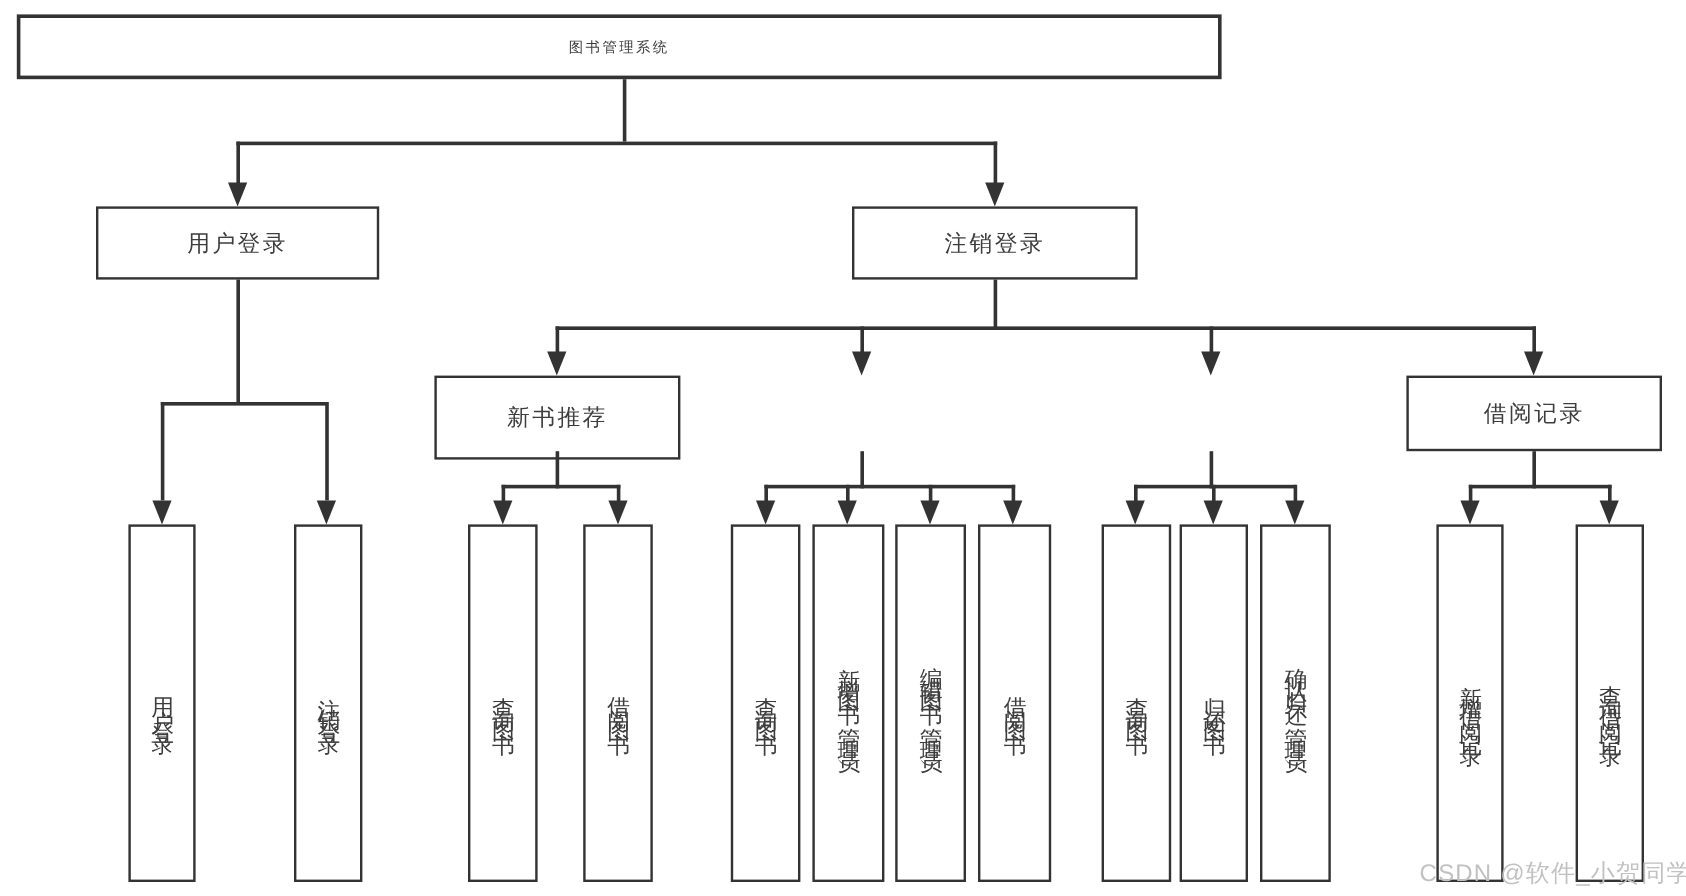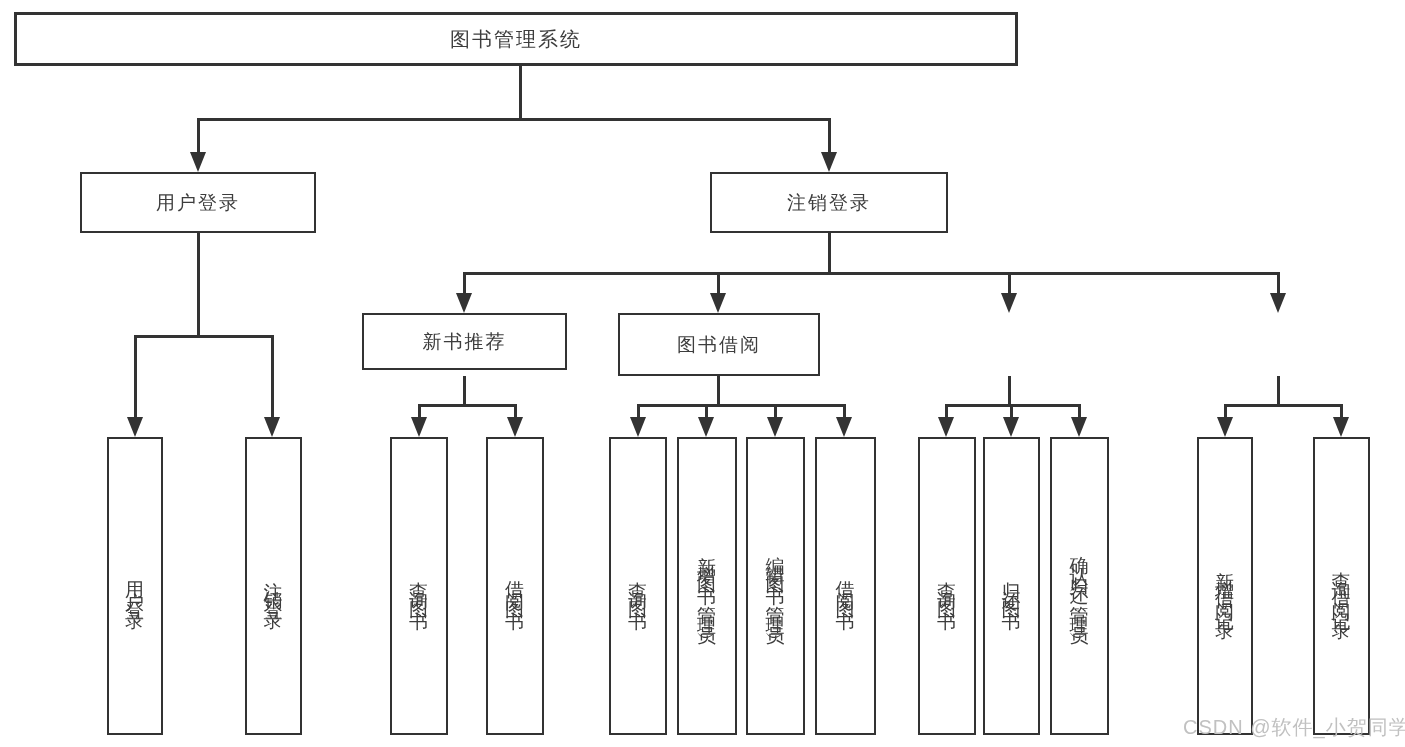--- a/index.html
+++ b/index.html
@@ -6,21 +6,21 @@
   body{
     width:1405px;height:747px;background:#ffffff;position:relative;
     font-family:"Liberation Sans","DejaVu Sans",sans-serif;overflow:hidden;
   }
   .stage{position:absolute;inset:0;}
   .box{
     position:absolute;box-sizing:border-box;border:2px solid #333333;background:#ffffff;
     display:flex;align-items:center;justify-content:center;color:#3d3d3d;
   }
   .h{font-size:19px;letter-spacing:2px;}
-  .root-box{font-size:20px;letter-spacing:2px;border-width:3px;font-family:Liberation Serif, serif;}
+  .root-box{font-size:12px;letter-spacing:2px;border-width:3px;font-family:Liberation Serif, serif;}
   .v{
     writing-mode:vertical-rl;text-orientation:mixed;
     font-size:19px;letter-spacing:10px;line-height:1;
   }
   .vline{position:absolute;width:3px;background:#333333;}
   .hline{position:absolute;height:3px;background:#333333;}
   .arrow{
     position:absolute;width:0;height:0;
     border-left:8px solid transparent;border-right:8px solid transparent;
     border-top:20px solid #333333;
@@ -58,22 +58,22 @@
   <div class="hline" style="left:463px;top:272px;width:817px;"></div>
   <div class="vline" style="left:463px;top:272px;height:22px;"></div>
   <div class="arrow" style="left:456px;top:293px;"></div>
   <div class="vline" style="left:717px;top:272px;height:22px;"></div>
   <div class="arrow" style="left:710px;top:293px;"></div>
   <div class="vline" style="left:1008px;top:272px;height:22px;"></div>
   <div class="arrow" style="left:1001px;top:293px;"></div>
   <div class="vline" style="left:1277px;top:272px;height:22px;"></div>
   <div class="arrow" style="left:1270px;top:293px;"></div>
 
-  <div class="box h" style="left:362px;top:313px;width:205px;height:57px;">新书推荐</div>
-  <div class="box h" style="left:618px;top:313px;width:202px;height:63px;">图书借阅</div>
+  <div class="box h" style="left:362px;top:313px;width:205px;height:70px;">新书推荐</div>
+  <div class="box h" style="left:1172px;top:313px;width:213px;height:63px;">借阅记录</div>
 
   <div class="vline" style="left:463px;top:376px;height:31px;"></div>
   <div class="hline" style="left:418px;top:404px;width:99px;"></div>
   <div class="vline" style="left:418px;top:404px;height:14px;"></div>
   <div class="arrow" style="left:411px;top:417px;"></div>
   <div class="vline" style="left:514px;top:404px;height:14px;"></div>
   <div class="arrow" style="left:507px;top:417px;"></div>
 
   <div class="vline" style="left:717px;top:376px;height:31px;"></div>
   <div class="hline" style="left:637px;top:404px;width:209px;"></div>

